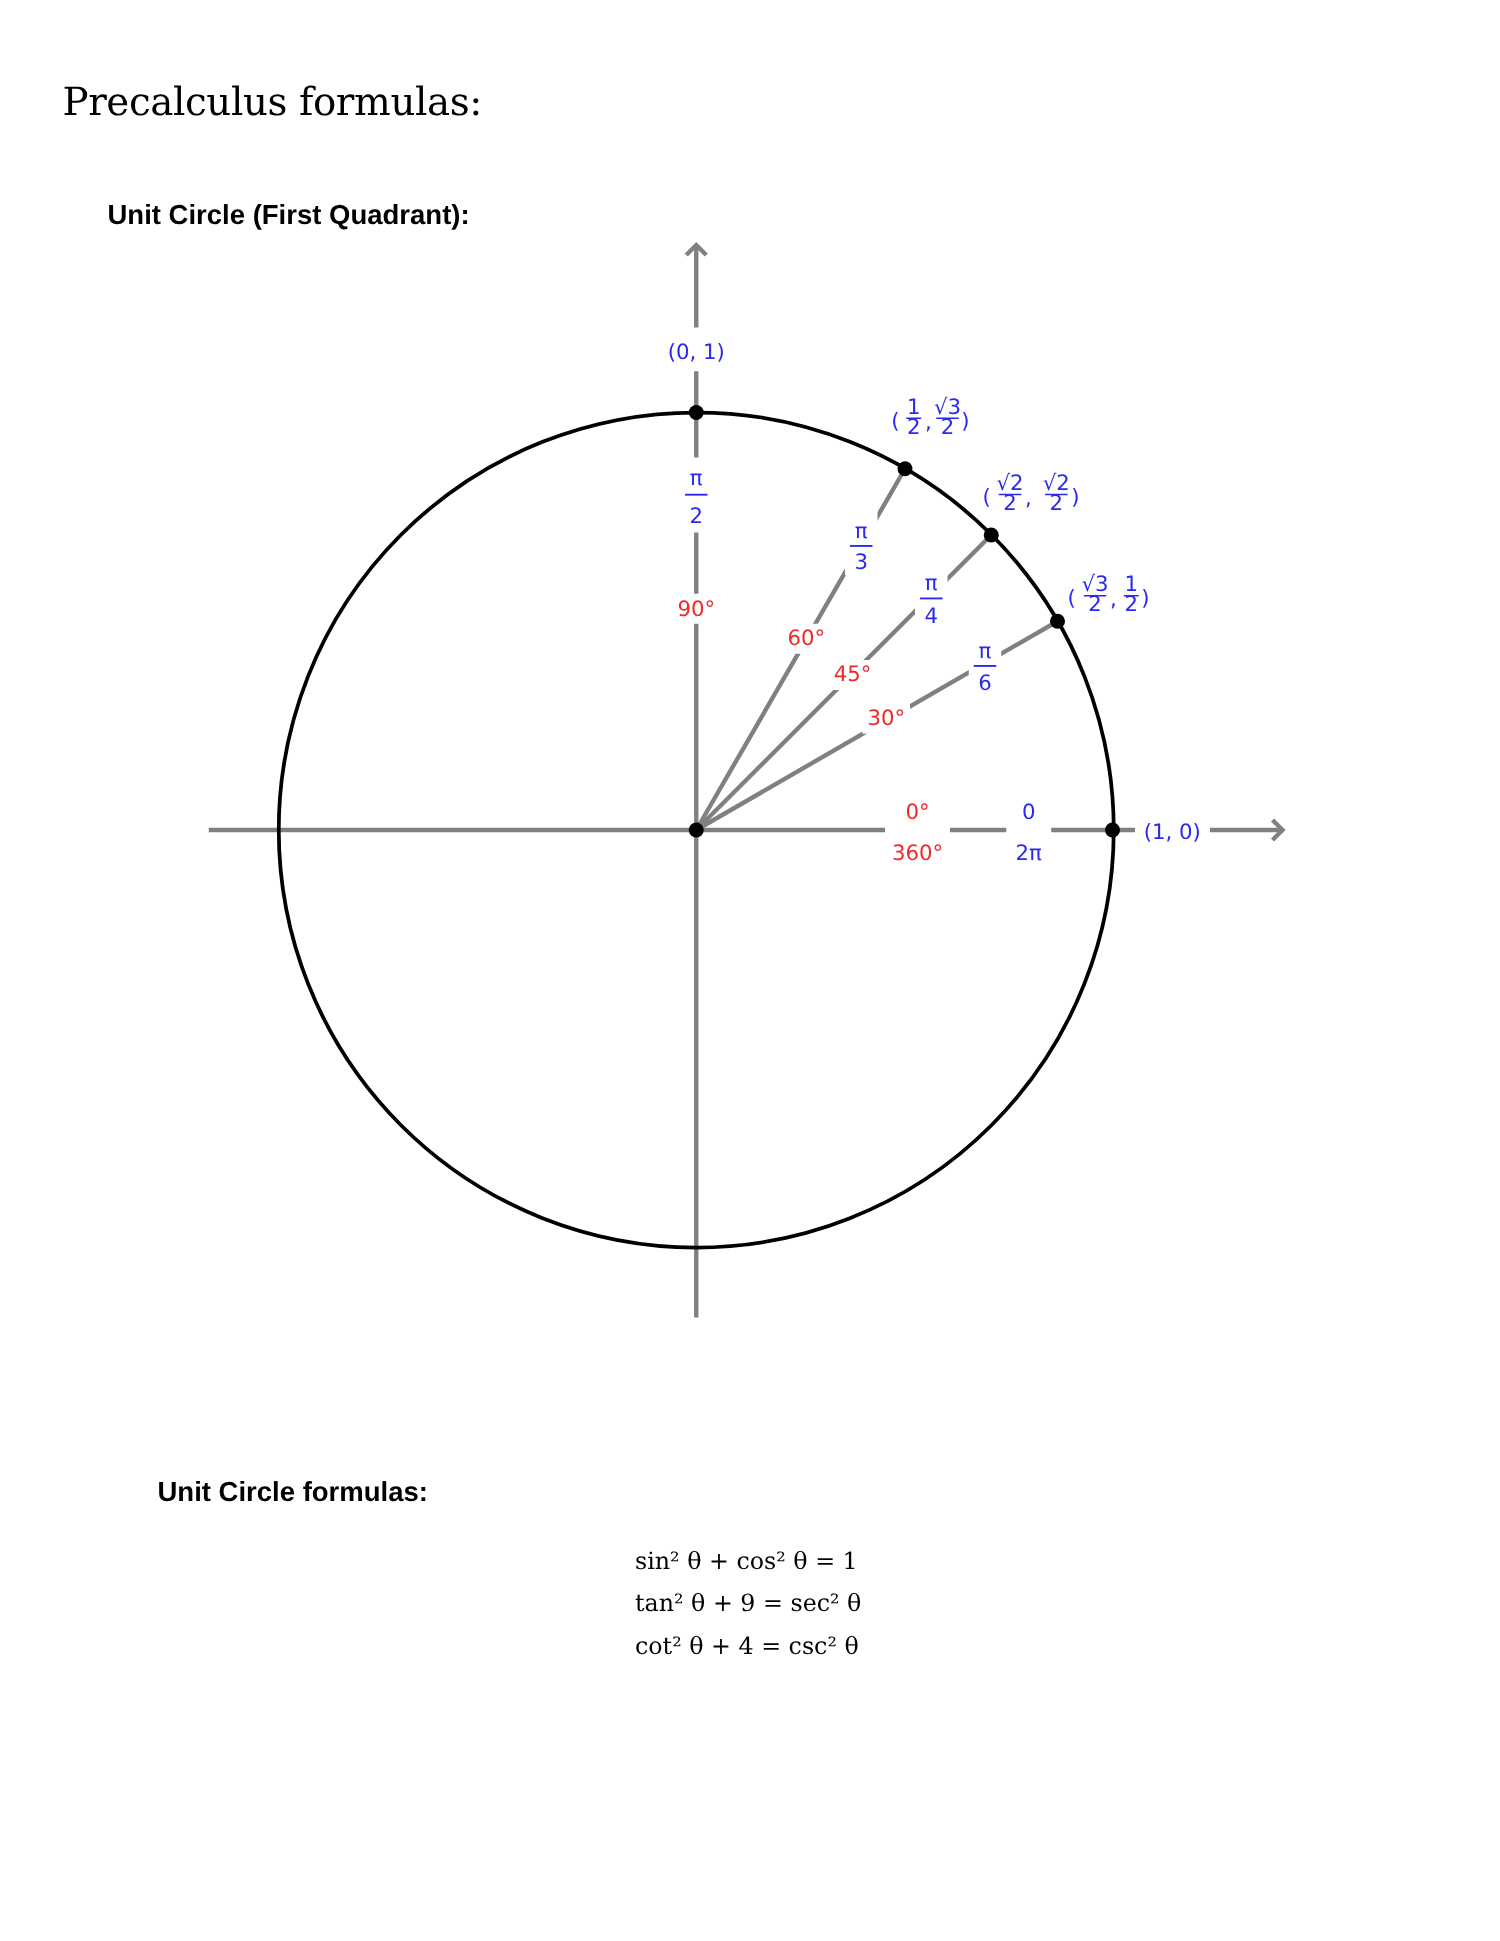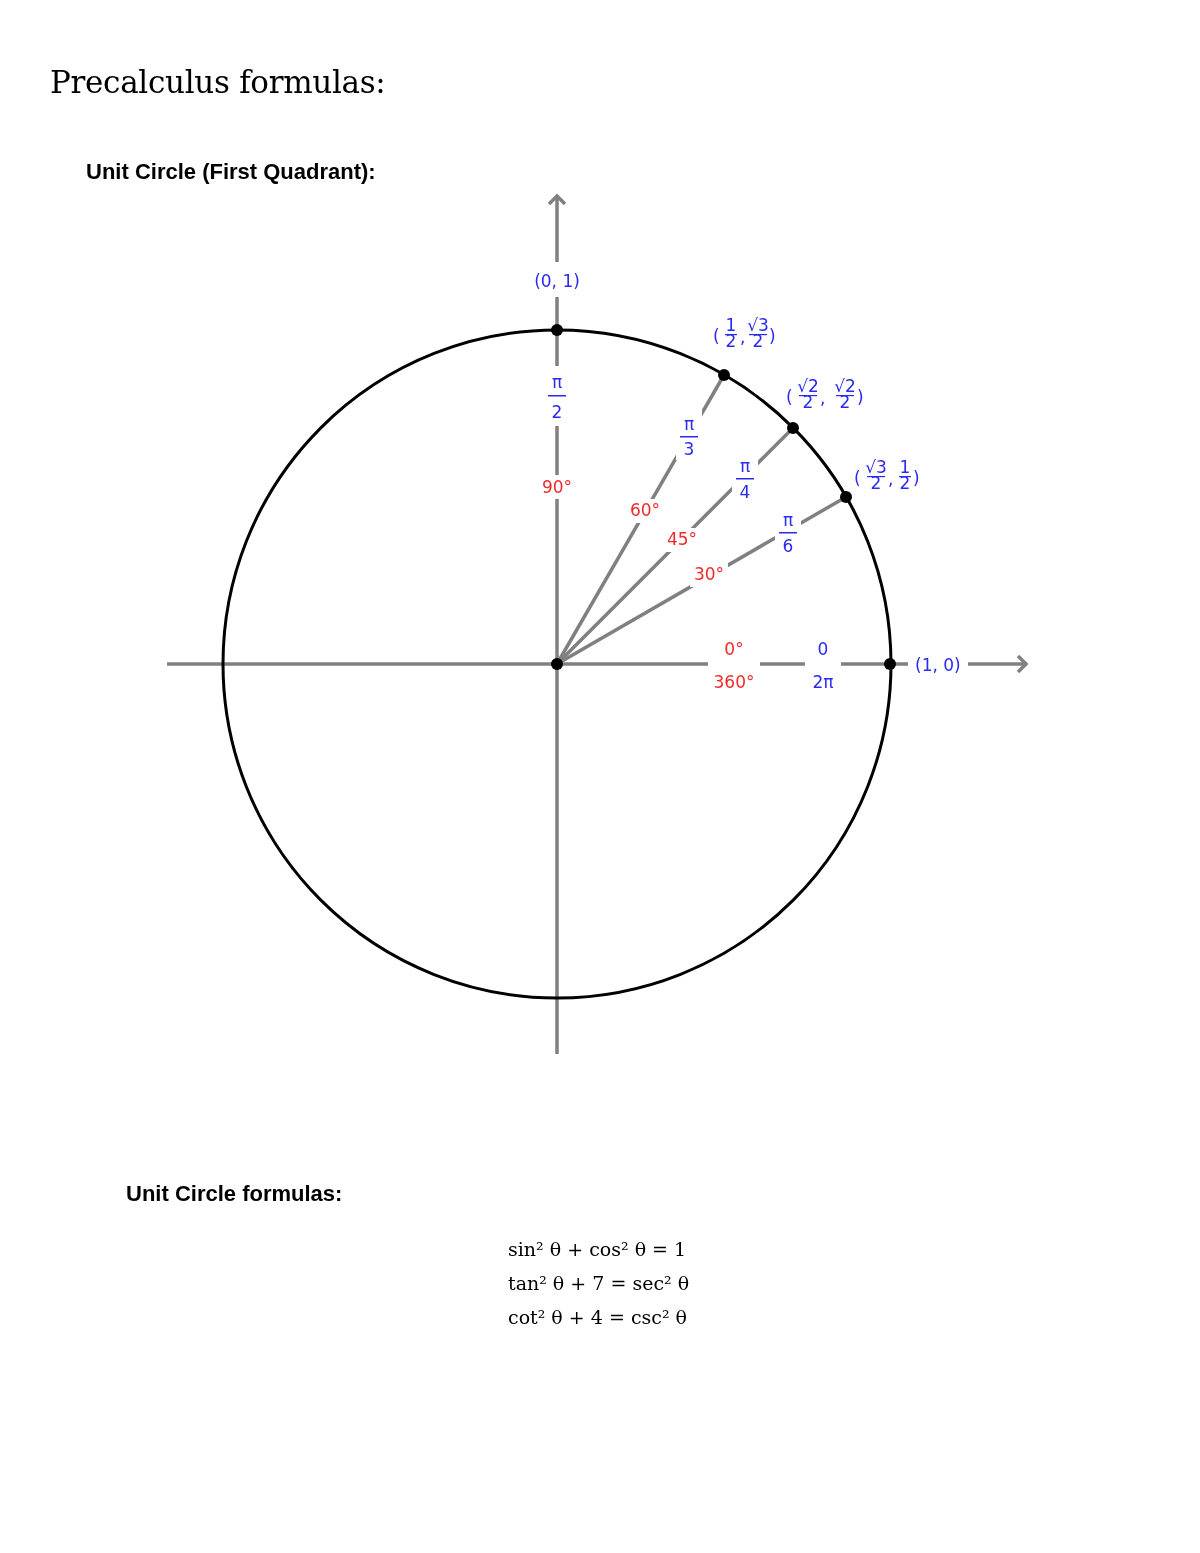--- a/index.html
+++ b/index.html
@@ -136,15 +136,15 @@
   <text class="lbl red" x="682" y="545" text-anchor="middle">45°</text>
   <text class="lbl red" x="709" y="580" text-anchor="middle">30°</text>
   <text class="lbl red" x="734" y="655" text-anchor="middle">0°</text>
   <text class="lbl red" x="734" y="688" text-anchor="middle">360°</text>
 </svg>
 
 <div class="section-heading" id="h2">Unit Circle formulas:</div>
 
 <div class="formulas">
   <div>sin² θ + cos² θ = 1</div>
-  <div>tan² θ + 7 = sec² θ</div>
+  <div>tan² θ + 9 = sec² θ</div>
   <div>cot² θ + 4 = csc² θ</div>
 </div>
 
 </body></html>

